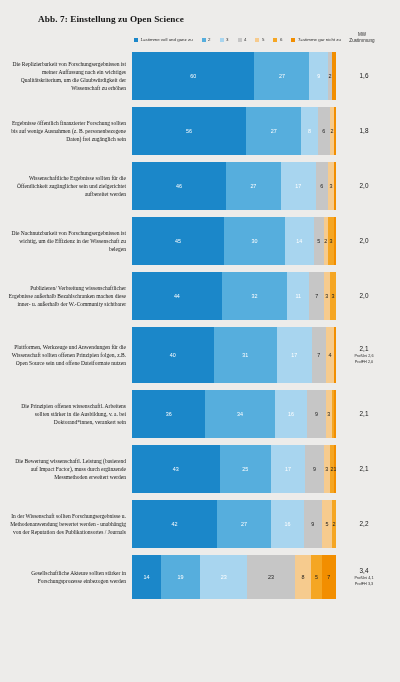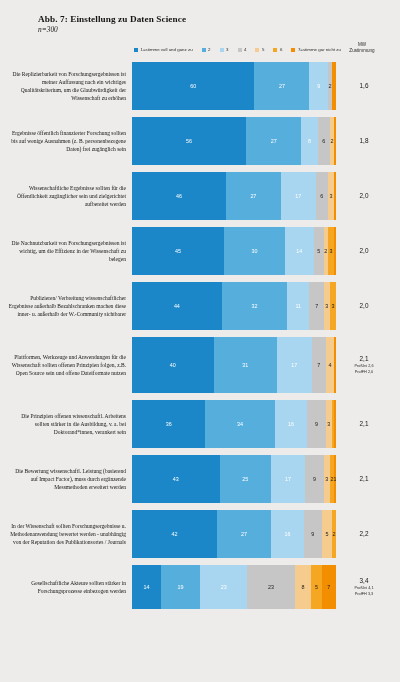--- a/index.html
+++ b/index.html
@@ -127,22 +127,21 @@
     line-height:1.3;
     color:#2a2a2a;
     margin-top:1px;
   }
 </style>
 </head>
 <body>
 
 <div class="page">
 
-  <div class="title">Abb. 7: Einstellung zu Daten Science</div>
-  <div class="subtitle">n=300</div>
+  <div class="title">Abb. 7: Einstellung zu Open Science</div>
 
   <div class="legend-row" id="legend">
       <div class="legend-item">
         <span class="legend-swatch" style="background: rgb(27, 135, 201);"></span>
         <span class="legend-label">1=stimme voll und ganz zu</span>
       </div>
       <div class="legend-item">
         <span class="legend-swatch" style="background: rgb(86, 174, 221);"></span>
         <span class="legend-label">2</span>
       </div>

